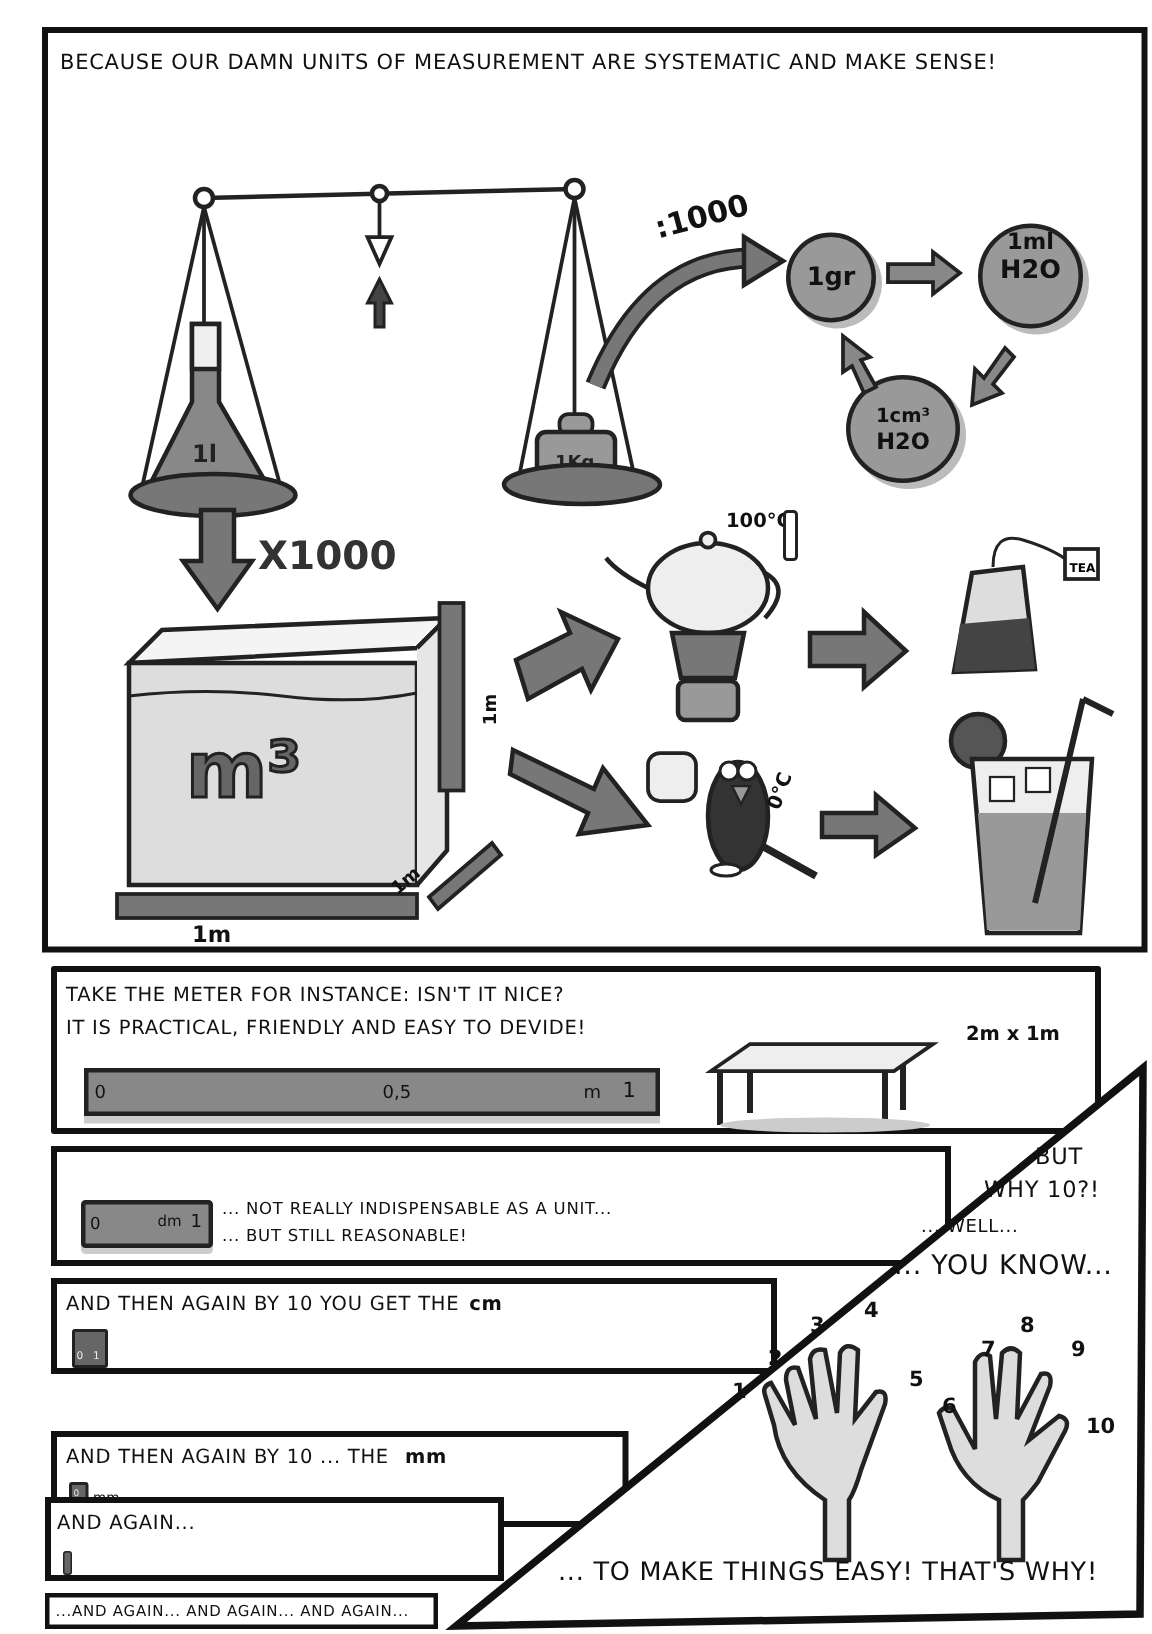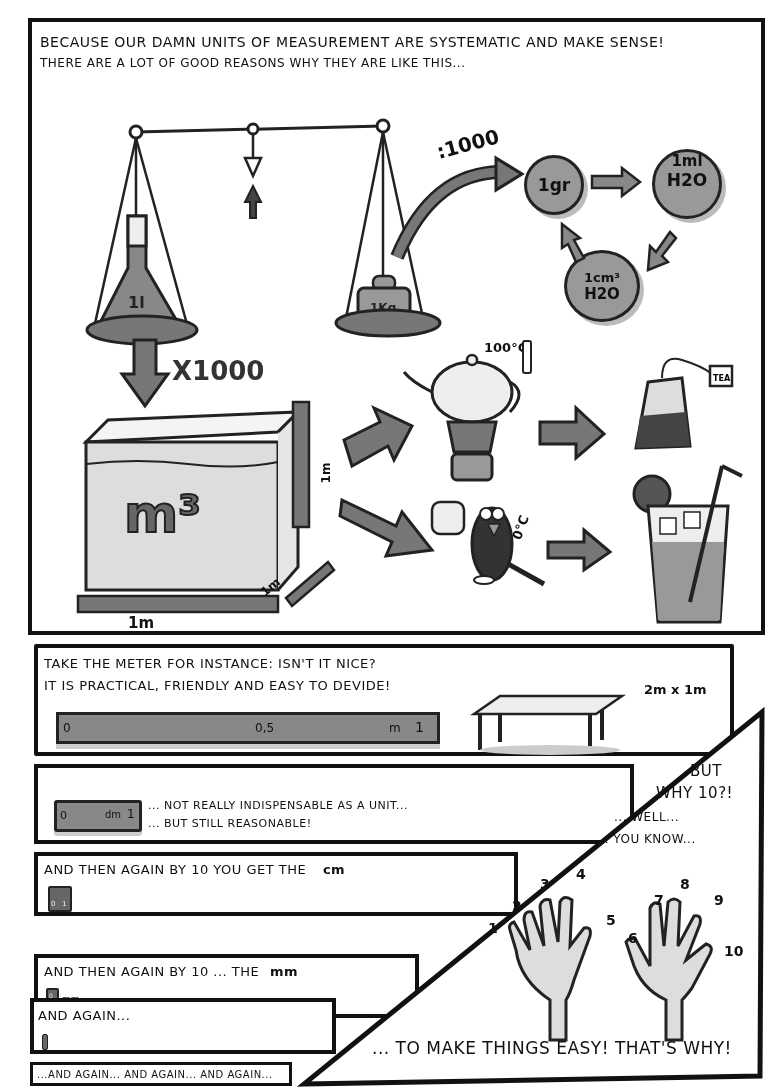--- a/index.html
+++ b/index.html
@@ -8,21 +8,20 @@
   .panel{position:absolute;border:4px solid #111;background:#fff;box-sizing:border-box;}
   .cap{position:absolute;font-size:13px;line-height:1.5;}
   svg{position:absolute;overflow:visible;}
   .lbl{font-family:"DejaVu Sans",sans-serif;font-weight:bold;}
 </style>
 </head>
 <body>
 
 <div class="panel" style="left:28px;top:18px;width:737px;height:617px;">
   <div class="cap hand" style="left:8px;top:10px;font-size:14px;">Because our damn units of measurement are systematic and make sense!</div>
-  <div class="cap hand" style="left:8px;top:32px;font-size:12px;">There are a lot of good reasons why they are like this...</div>
 
   <svg style="left:56px;top:96px;" width="380" height="230" viewBox="0 0 380 230">
     <line x1="48" y1="14" x2="295" y2="8" stroke="#222" stroke-width="3"></line>
     <circle cx="48" cy="14" r="6" fill="#fff" stroke="#222" stroke-width="3"></circle>
     <circle cx="295" cy="8" r="6" fill="#fff" stroke="#222" stroke-width="3"></circle>
     <circle cx="165" cy="11" r="5" fill="#fff" stroke="#222" stroke-width="3"></circle>
     <path d="M165 16 L165 40 L157 40 L165 58 L173 40 L165 40" fill="#fff" stroke="#222" stroke-width="2.5"></path>
     <path d="M165 68 L157 84 L162 84 L162 100 L168 100 L168 84 L173 84 Z" fill="#444" stroke="#222" stroke-width="2"></path>
 
     <line x1="48" y1="20" x2="6" y2="210" stroke="#222" stroke-width="2.5"></line>
@@ -162,21 +161,21 @@
     <span style="position:absolute;left:48px;top:6px;font-size:10px;">dm</span>
     <span style="position:absolute;left:70px;top:4px;font-size:12px;">1</span>
   </div>
   <div class="cap hand" style="left:110px;top:30px;font-size:11px;">... not really indispensable as a unit...</div>
   <div class="cap hand" style="left:110px;top:48px;font-size:11px;">... but still reasonable!</div>
 </div>
 
 <div class="panel" style="left:34px;top:852px;width:484px;height:64px;">
   <div class="cap hand" style="left:6px;top:4px;">
     <span>And then again by 10 you get the</span>
-    <span style="text-transform:none;font-weight:bold;margin-left:12px;">cm</span>
+    <span style="text-transform:none;font-weight:bold;margin-left:2px;">cm</span>
   </div>
   <div style="position:absolute;left:10px;top:30px;width:20px;height:22px;background:#666;border:2px solid #222;border-radius:2px;font-size:7px;color:#eee;">
     <span style="position:absolute;left:1px;top:12px;">0</span>
     <span style="position:absolute;left:12px;top:12px;">1</span>
   </div>
 </div>
 
 <div class="panel" style="left:34px;top:954px;width:385px;height:64px;">
   <div class="cap hand" style="left:6px;top:4px;">
     <span>And then again by 10 ... the</span>
@@ -197,21 +196,21 @@
 <div class="panel" style="left:30px;top:1062px;width:262px;height:24px;border-width:3px;">
   <div class="cap hand" style="left:4px;top:2px;font-size:10px;">...And again... and again... and again...</div>
 </div>
 
 <svg style="left:0;top:0;" width="768" height="1089" viewBox="0 0 768 1089">
   <path d="M304 1084 L760 1076 L762 712 Z" fill="#fff" stroke="#111" stroke-width="5"></path>
 </svg>
 <div class="cap hand" style="left:690px;top:760px;font-size:15px;">But</div>
 <div class="cap hand" style="left:656px;top:782px;font-size:15px;">why 10?!</div>
 <div class="cap hand" style="left:614px;top:808px;font-size:12px;">... well...</div>
-<div class="cap hand" style="left:596px;top:830px;font-size:12px;">... you know...</div>
+<div class="cap hand" style="left:596px;top:830px;font-size:18px;">... you know...</div>
 
 <svg style="left:480px;top:880px;" width="270" height="160" viewBox="0 0 270 160">
   <g fill="#ddd" stroke="#222" stroke-width="3">
     <path d="M70 160 L70 120 Q40 100 36 70 L30 50 Q28 44 34 42 L50 70 L44 40 Q44 30 52 32 L64 66 L60 26 Q62 18 70 20 L78 62 L80 22 Q84 14 92 20 L90 66 L104 48 Q112 46 110 56 L94 100 Q90 114 86 120 L86 160 Z"></path>
     <path d="M186 160 L186 120 Q160 108 152 80 L146 62 Q150 56 156 60 L170 86 L170 28 Q174 20 180 24 L184 66 L188 22 Q194 16 200 22 L198 66 L214 36 Q222 34 220 44 L206 80 L226 64 Q234 66 230 74 L212 108 Q206 116 202 120 L202 160 Z"></path>
   </g>
 </svg>
 <div>
   <span class="lbl" style="position:absolute;left:488px;top:920px;font-size:14px;">1</span>
   <span class="lbl" style="position:absolute;left:512px;top:898px;font-size:14px;">2</span>

